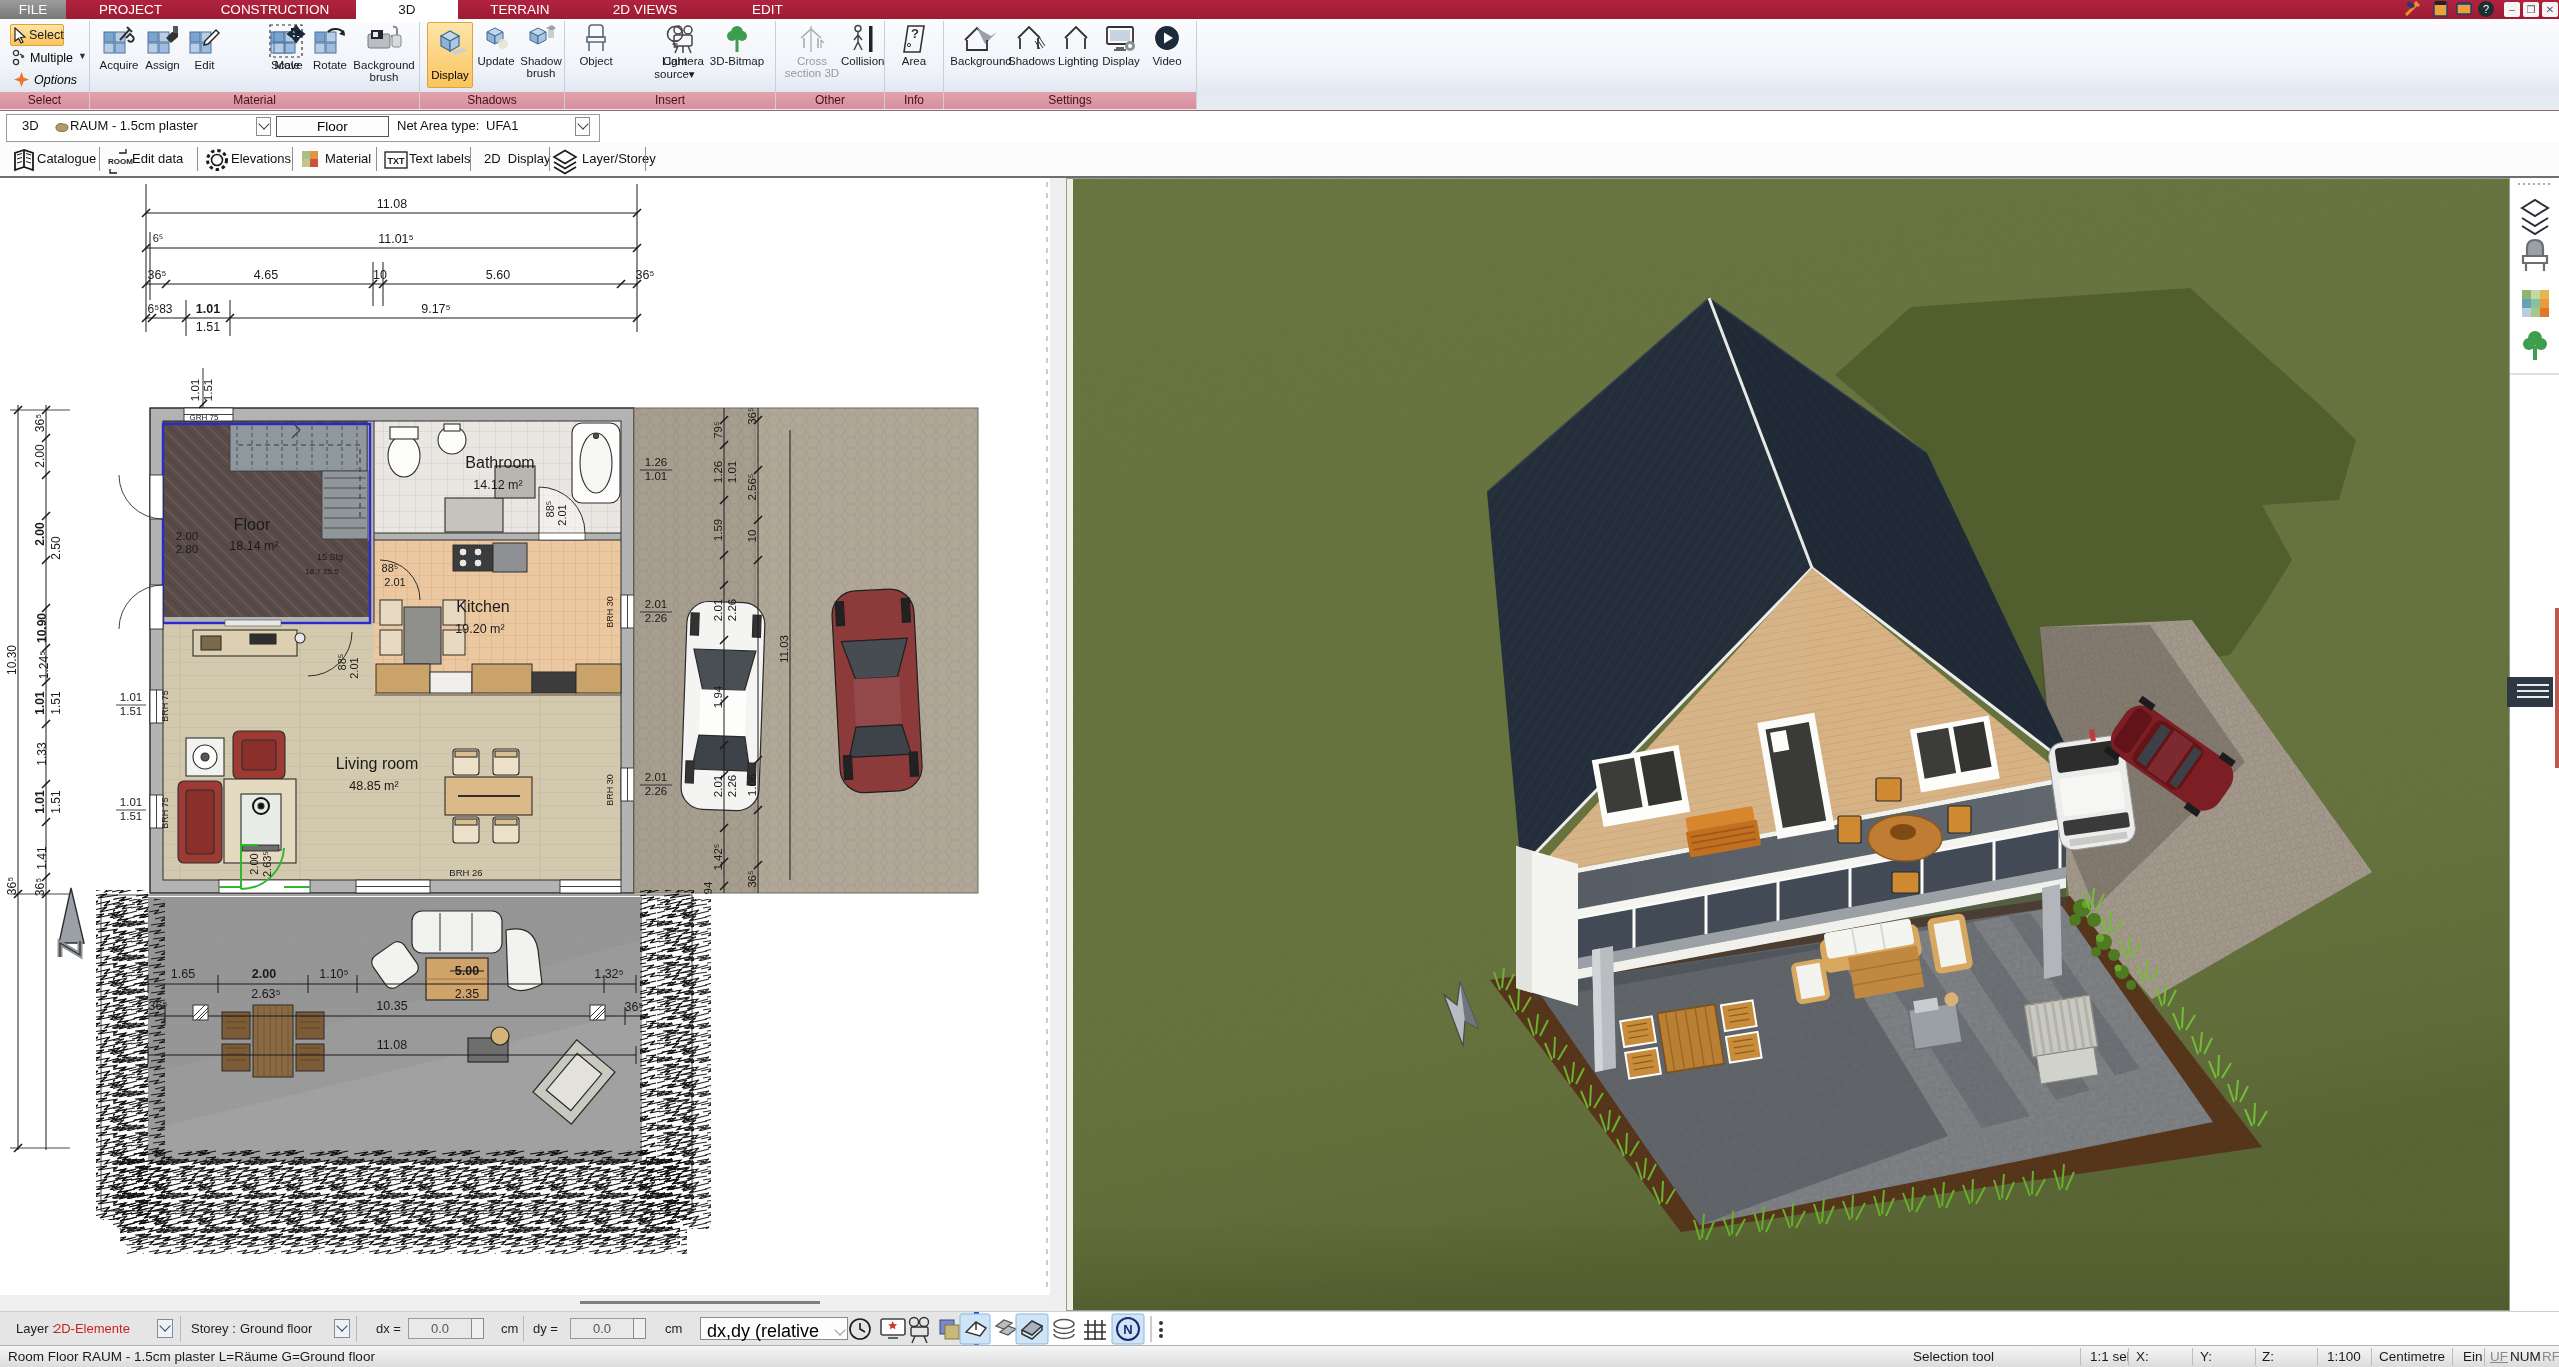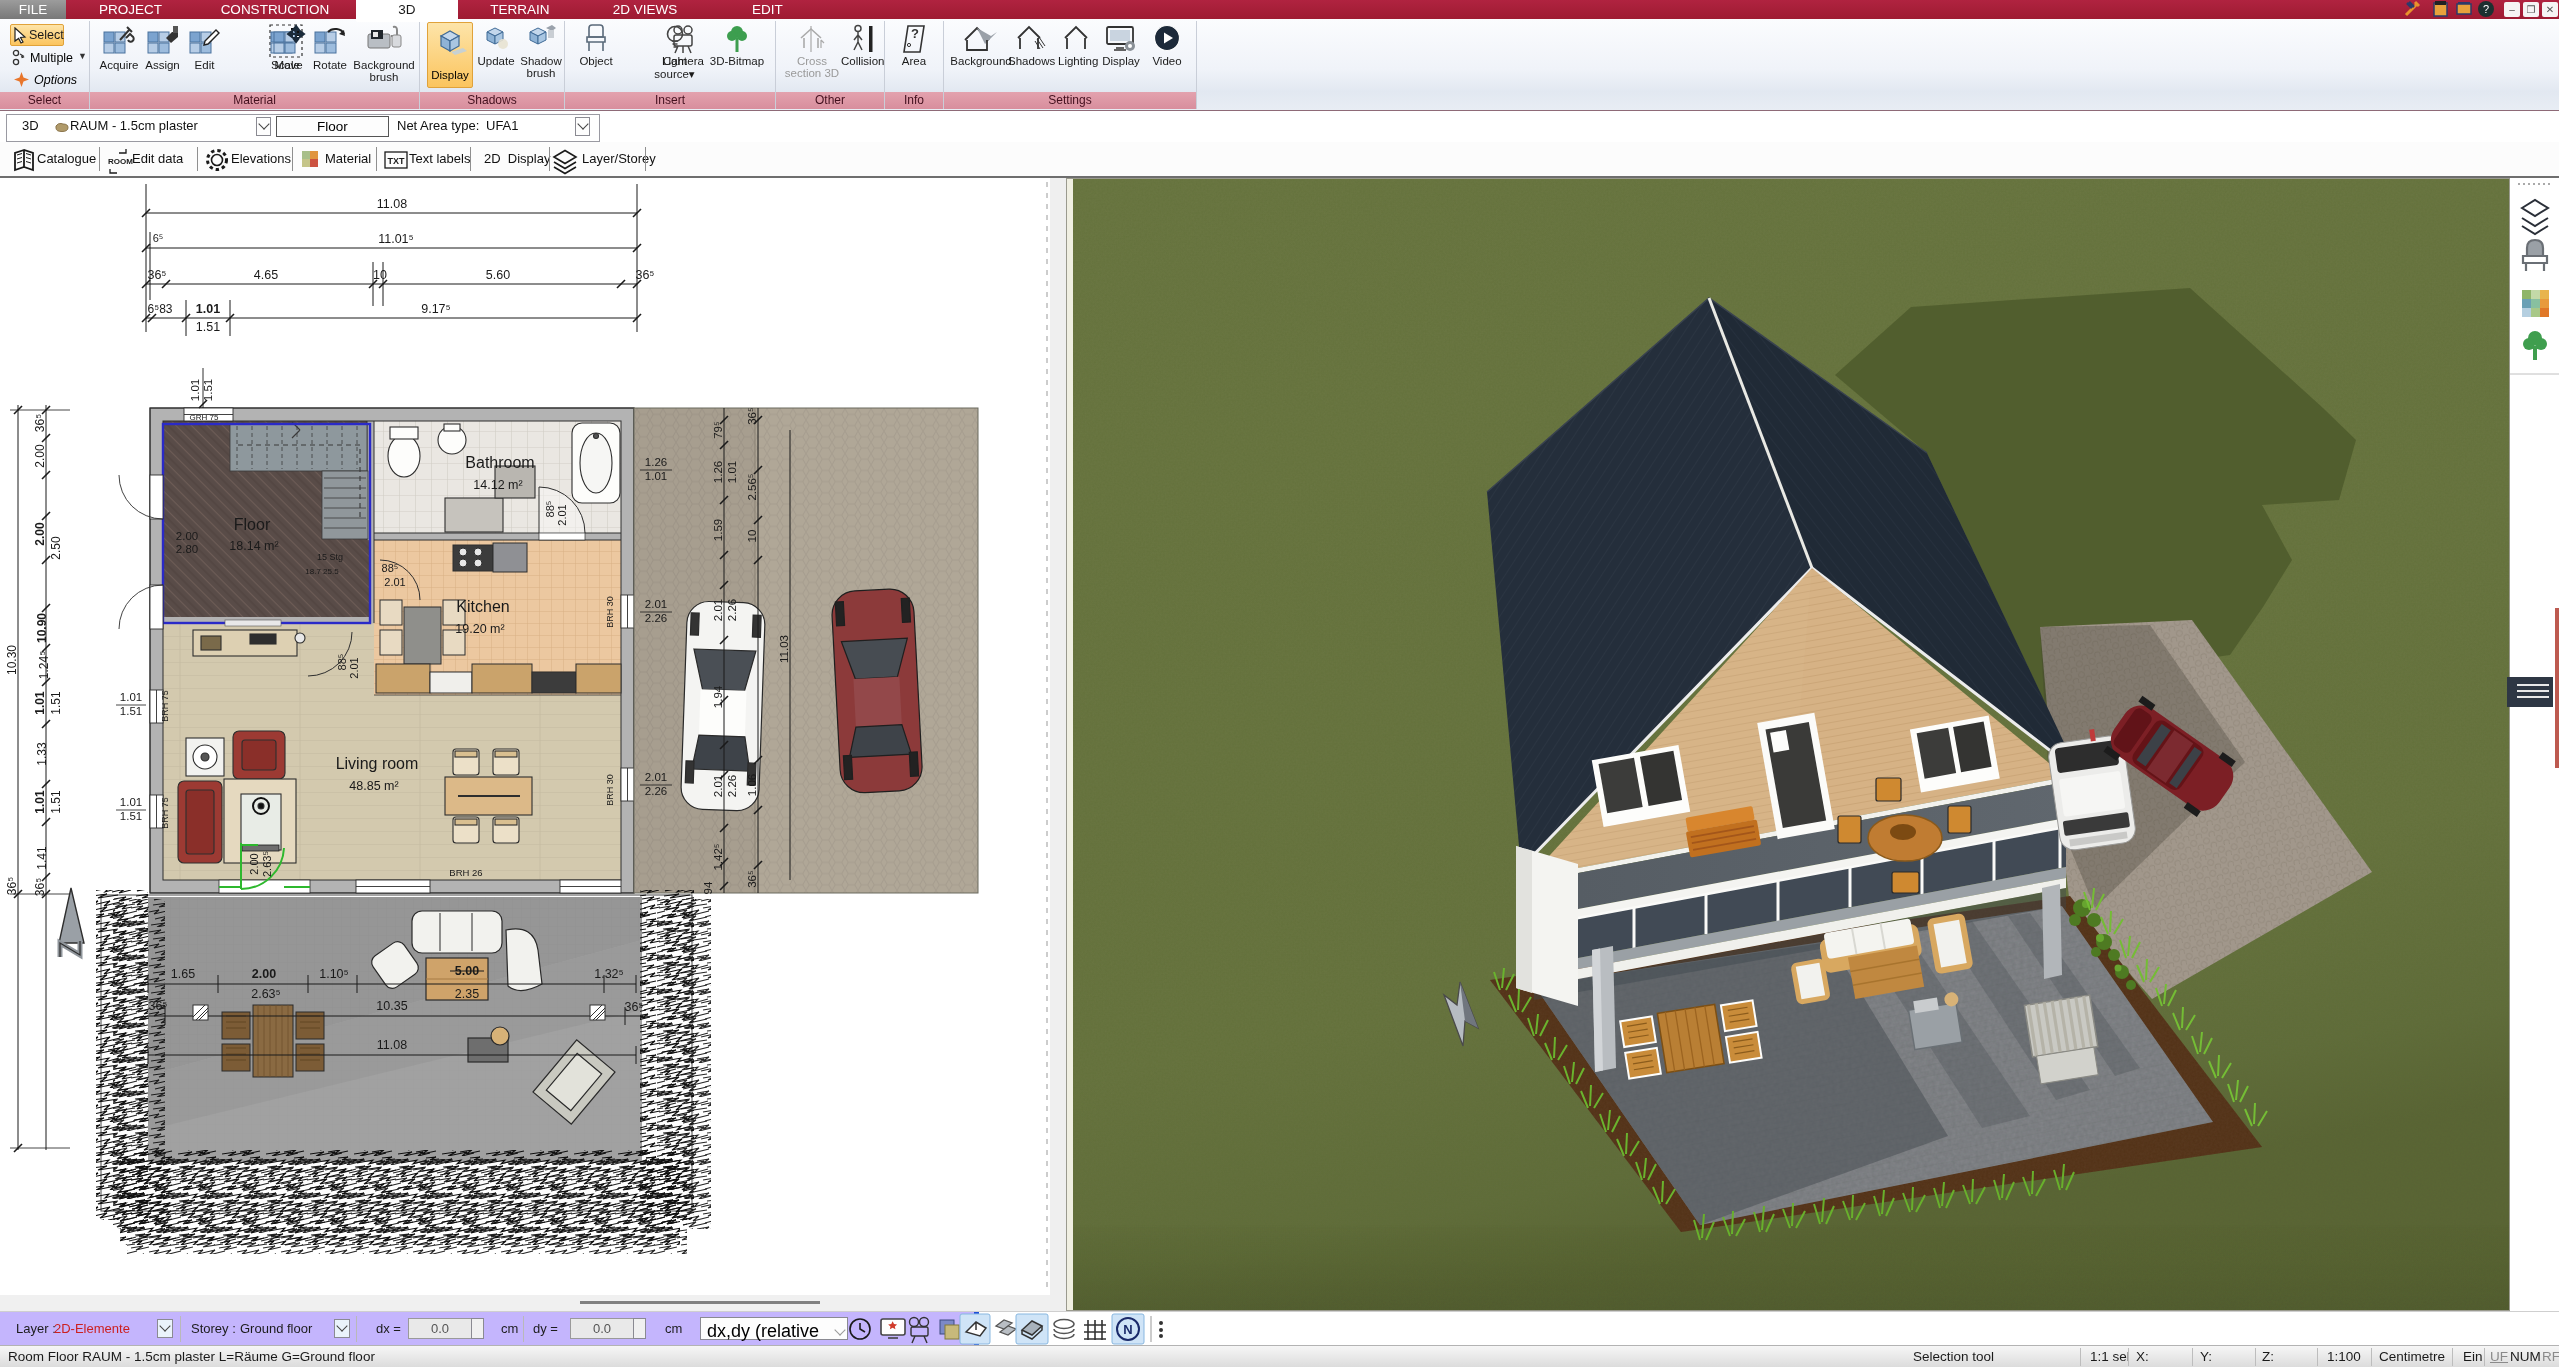--- a/index.html
+++ b/index.html
@@ -42,21 +42,21 @@
   #leftpane { left:0; top:178px; width:1050px; height:1117px; background:#fff; overflow:hidden; }
   #hscroll { left:0; top:1295px; width:1050px; height:16px; background:#f0f0f0; }
   #divider { left:1050px; top:178px; width:16px; height:1133px; background:#efefef; }
   #pane3d { left:1066px; top:178px; width:1444px; height:1133px; border:1px solid #9a9a8e;
     background:#6d7845; overflow:hidden; }
   #sidebar { left:2510px; top:178px; width:49px; height:1133px; background:#fff; }
   
   #btoolbar { left:0; top:1311px; width:2559px; height:34px; background:#fff;
     border-top:1px solid #cfcfcf; }
   #btoolbarL { position:absolute; left:0; top:0; width:979px; height:34px;
-    background:#c4b5fd; border-right:5px solid #1d4ed8; }
+    background:#e5e5e5; border-right:5px solid #1d4ed8; }
   .btxt { position:absolute; top:9px; font-size:13px; color:#1c1c1c; }
   .bsep { position:absolute; top:4px; width:1px; height:26px; background:#b9b9b9; }
   #statusbar { left:0; top:1345px; width:2559px; height:22px;
     background:linear-gradient(#f6f6f6,#dcdcdc); border-top:1px solid #b3b3b3; }
   .stxt { position:absolute; top:3px; font-size:13.5px; color:#1a1a1a; }
   .ssep { position:absolute; top:2px; width:1px; height:18px; background:#bdbdbd; }
 </style>
 </head>
 <body>
 

